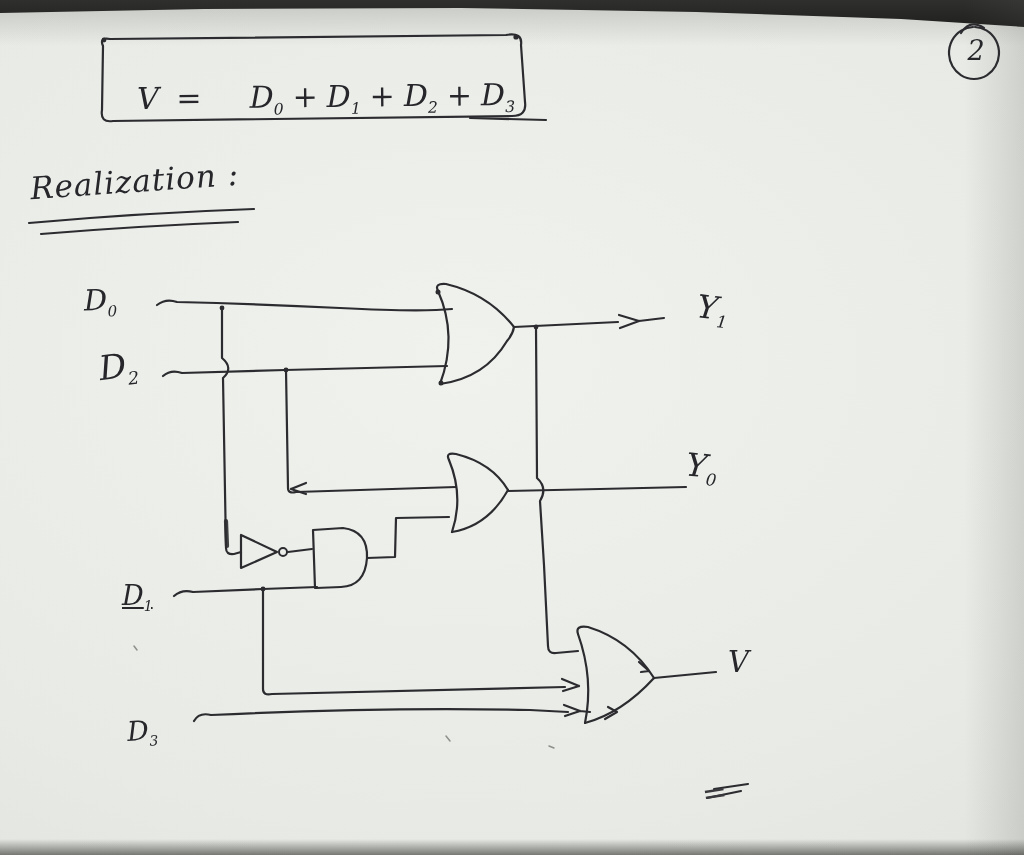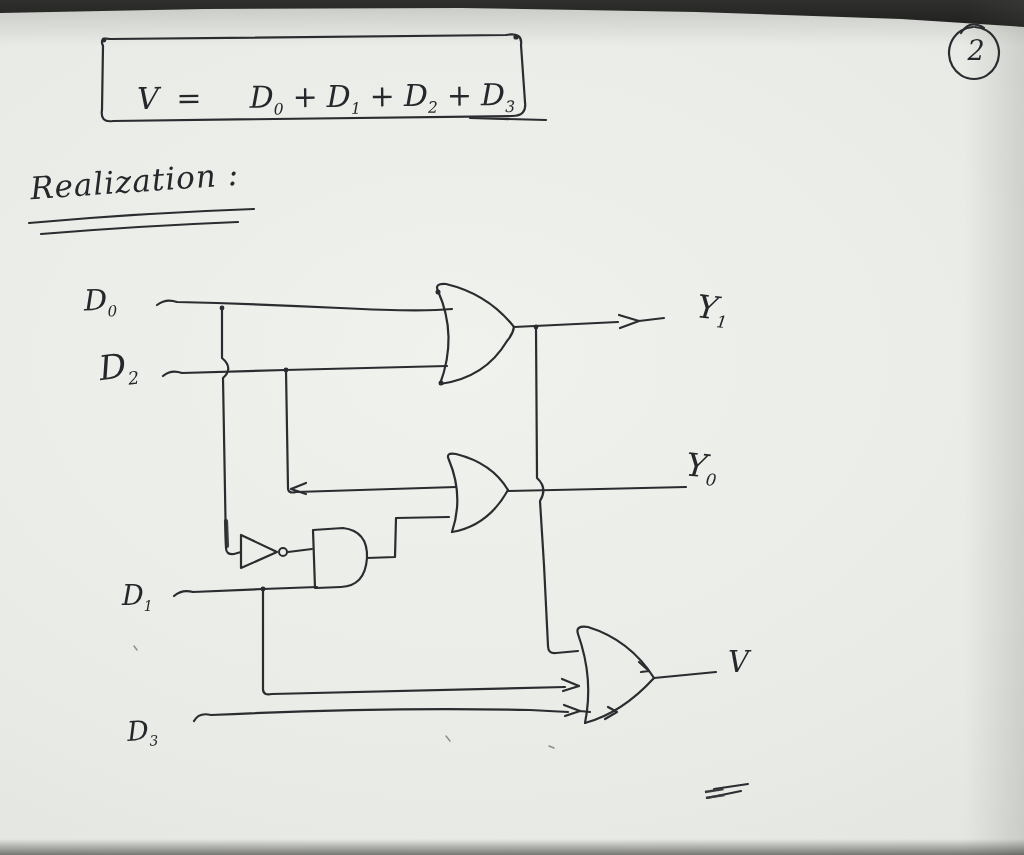--- a/index.html
+++ b/index.html
@@ -139,21 +139,21 @@
 <div class="hw equation">
   <span class="eq-lhs">V =</span><span class="eq-term"><span>D</span><sub>0</sub></span><span class="eq-plus">+</span><span class="eq-term"><span>D</span><sub>1</sub></span><span class="eq-plus">+</span><span class="eq-term"><span>D</span><sub>2</sub></span><span class="eq-plus">+</span><span class="eq-term"><span>D</span><sub>3</sub></span>
 </div>
 
 <div class="hw pagenum">2</div>
 
 <div class="hw heading">Realization :</div>
 
 <div class="hw" style="left:84px;top:286px;font-size:29px;transform:rotate(-2deg);"><span>D</span><sub>0</sub></div>
 <div class="hw" style="left:99px;top:349px;font-size:34px;transform:rotate(-7deg);"><span>D</span><sub>2</sub></div>
-<div class="hw" style="left:122px;top:582px;font-size:27px;"><span>D</span><sub>1</sub></div>
+<div class="hw" style="left:122px;top:582px;font-size:27px;text-decoration:underline;"><span>D</span><sub>1</sub></div>
 <div class="hw" style="left:127px;top:717px;font-size:27px;transform:rotate(-4deg);"><span>D</span><sub>3</sub></div>
 
 <div class="hw" style="left:697px;top:292px;font-size:32px;transform:rotate(7deg);"><span>Y</span><sub>1</sub></div>
 <div class="hw" style="left:686px;top:450px;font-size:32px;transform:rotate(6deg);"><span>Y</span><sub>0</sub></div>
 <div class="hw" style="left:728px;top:648px;font-size:29px;"><span>V</span><sub></sub></div>
 
 <div class="hw stray">=</div>
 
 <div class="bottom-shade"></div>
 

